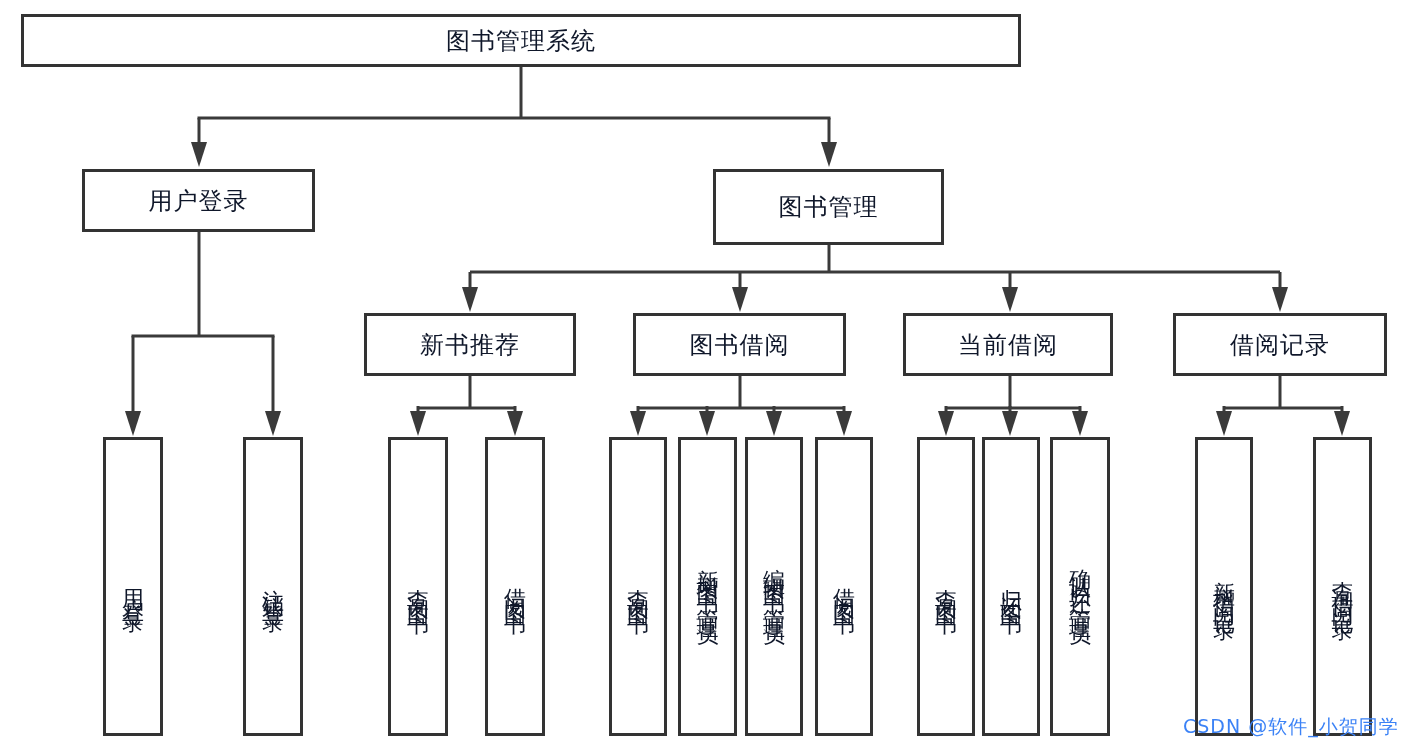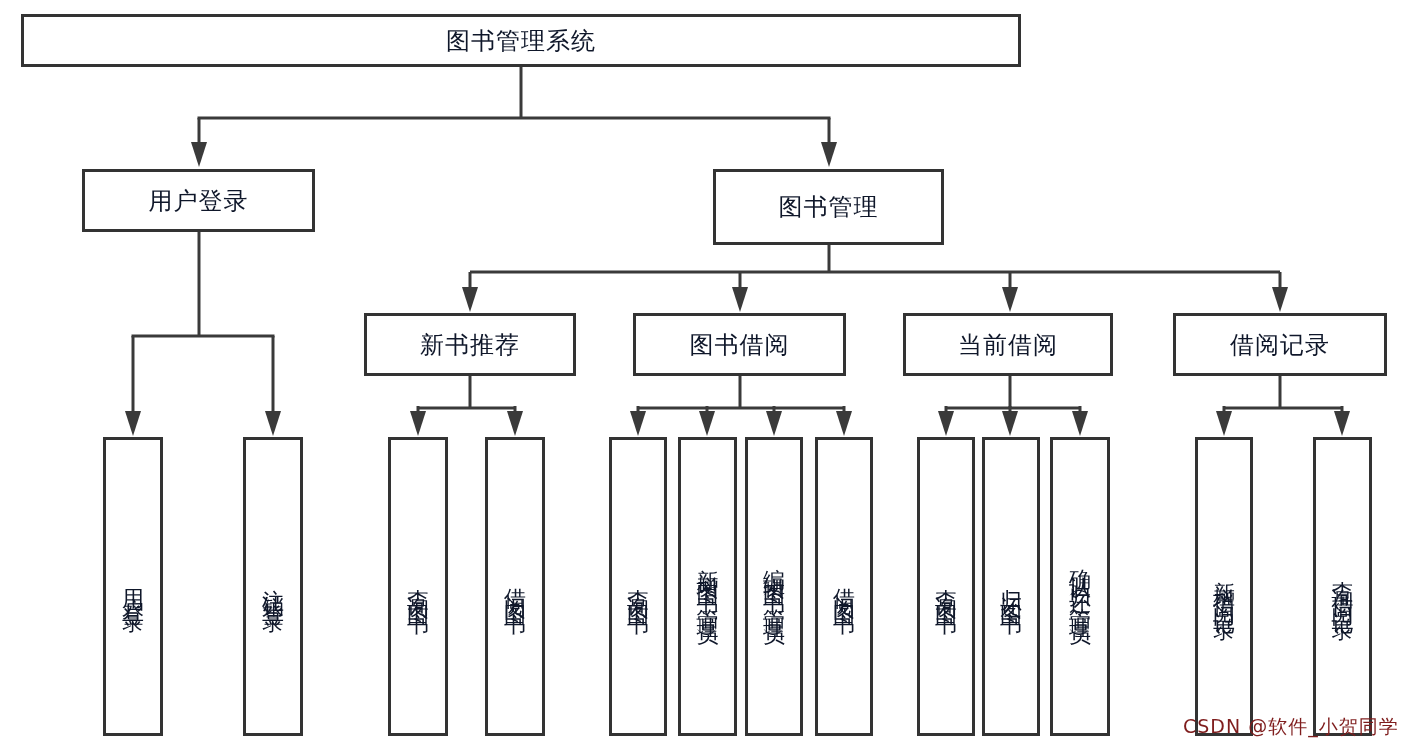--- a/index.html
+++ b/index.html
@@ -45,21 +45,21 @@
     letter-spacing: 8px;
     line-height: 1;
     white-space: nowrap;
   }
   .watermark {
     position: absolute;
     left: 1183px;
     top: 714px;
     font-size: 19px;
     letter-spacing: 1px;
-    color: #7f1d1d;
+    color: #3b82f6;
     white-space: nowrap;
     z-index: 5;
   }
 </style>
 </head>
 <body>
 
 <div class="canvas">
 
   <svg class="connectors" width="1405" height="747" viewBox="0 0 1405 747" xmlns="http://www.w3.org/2000/svg">

